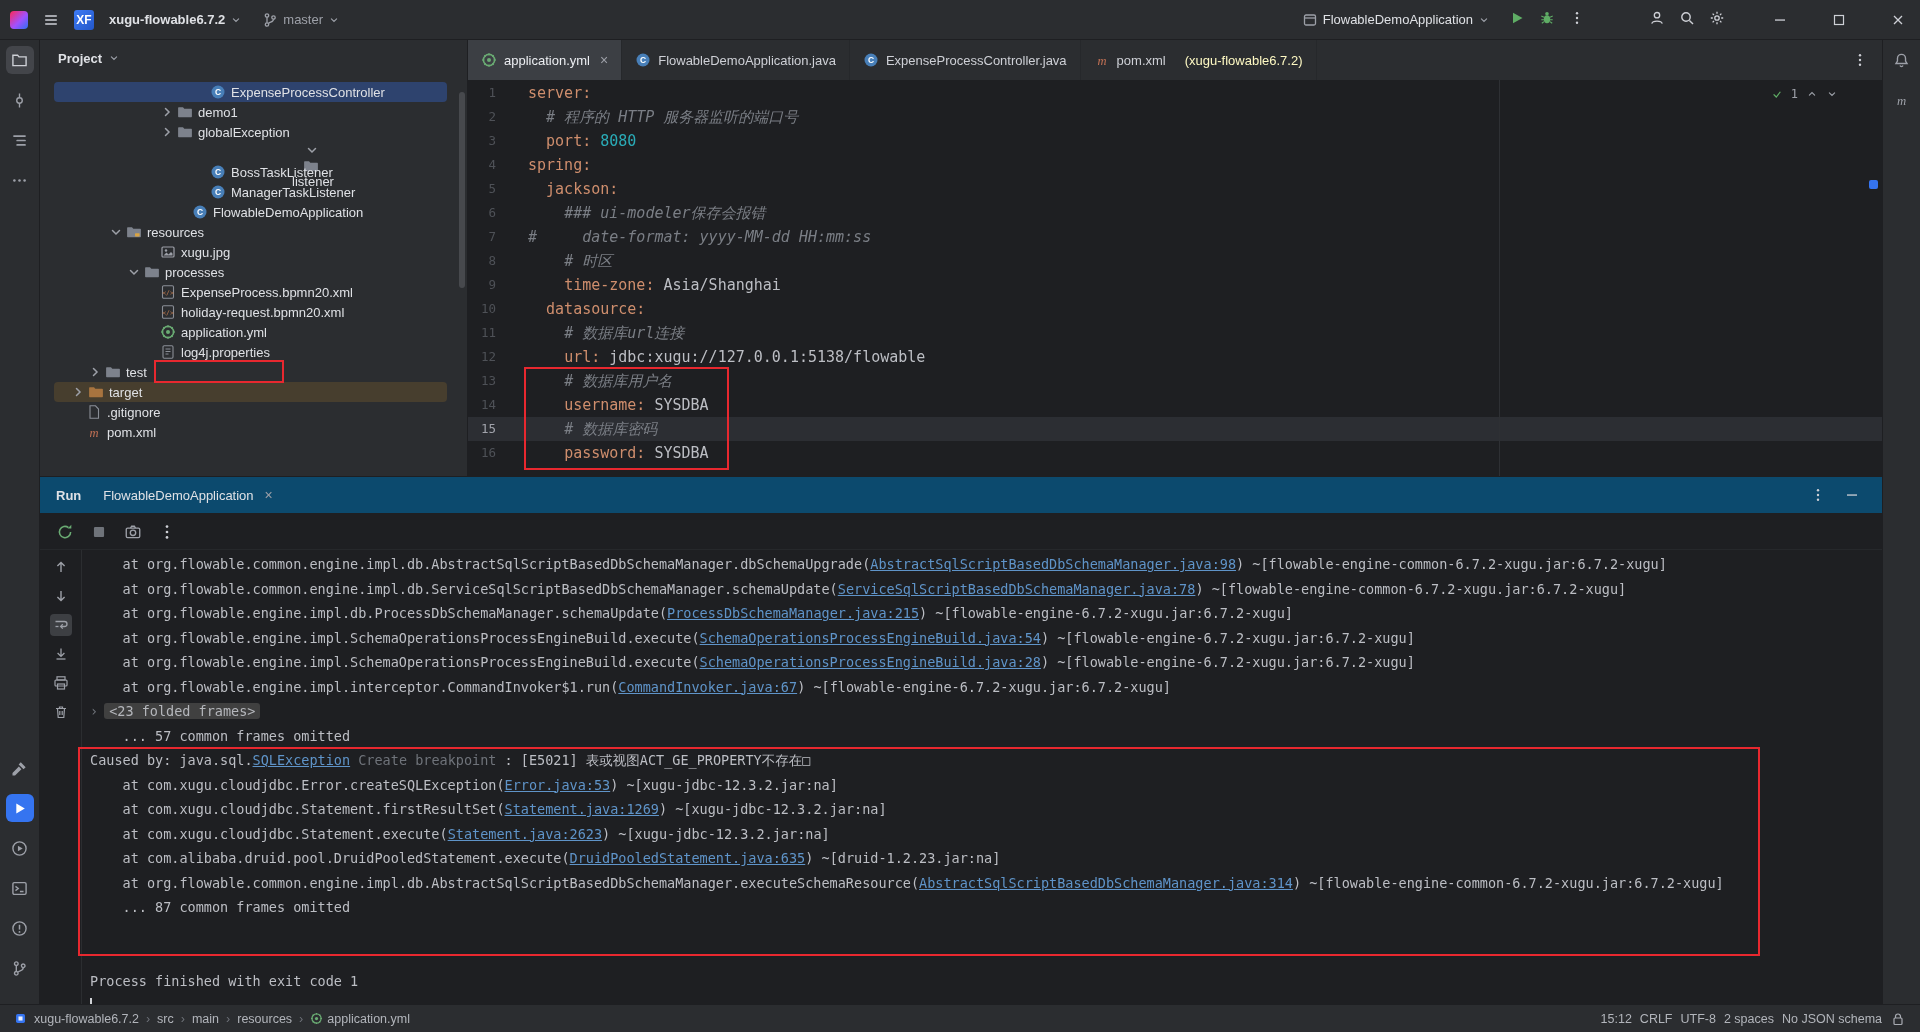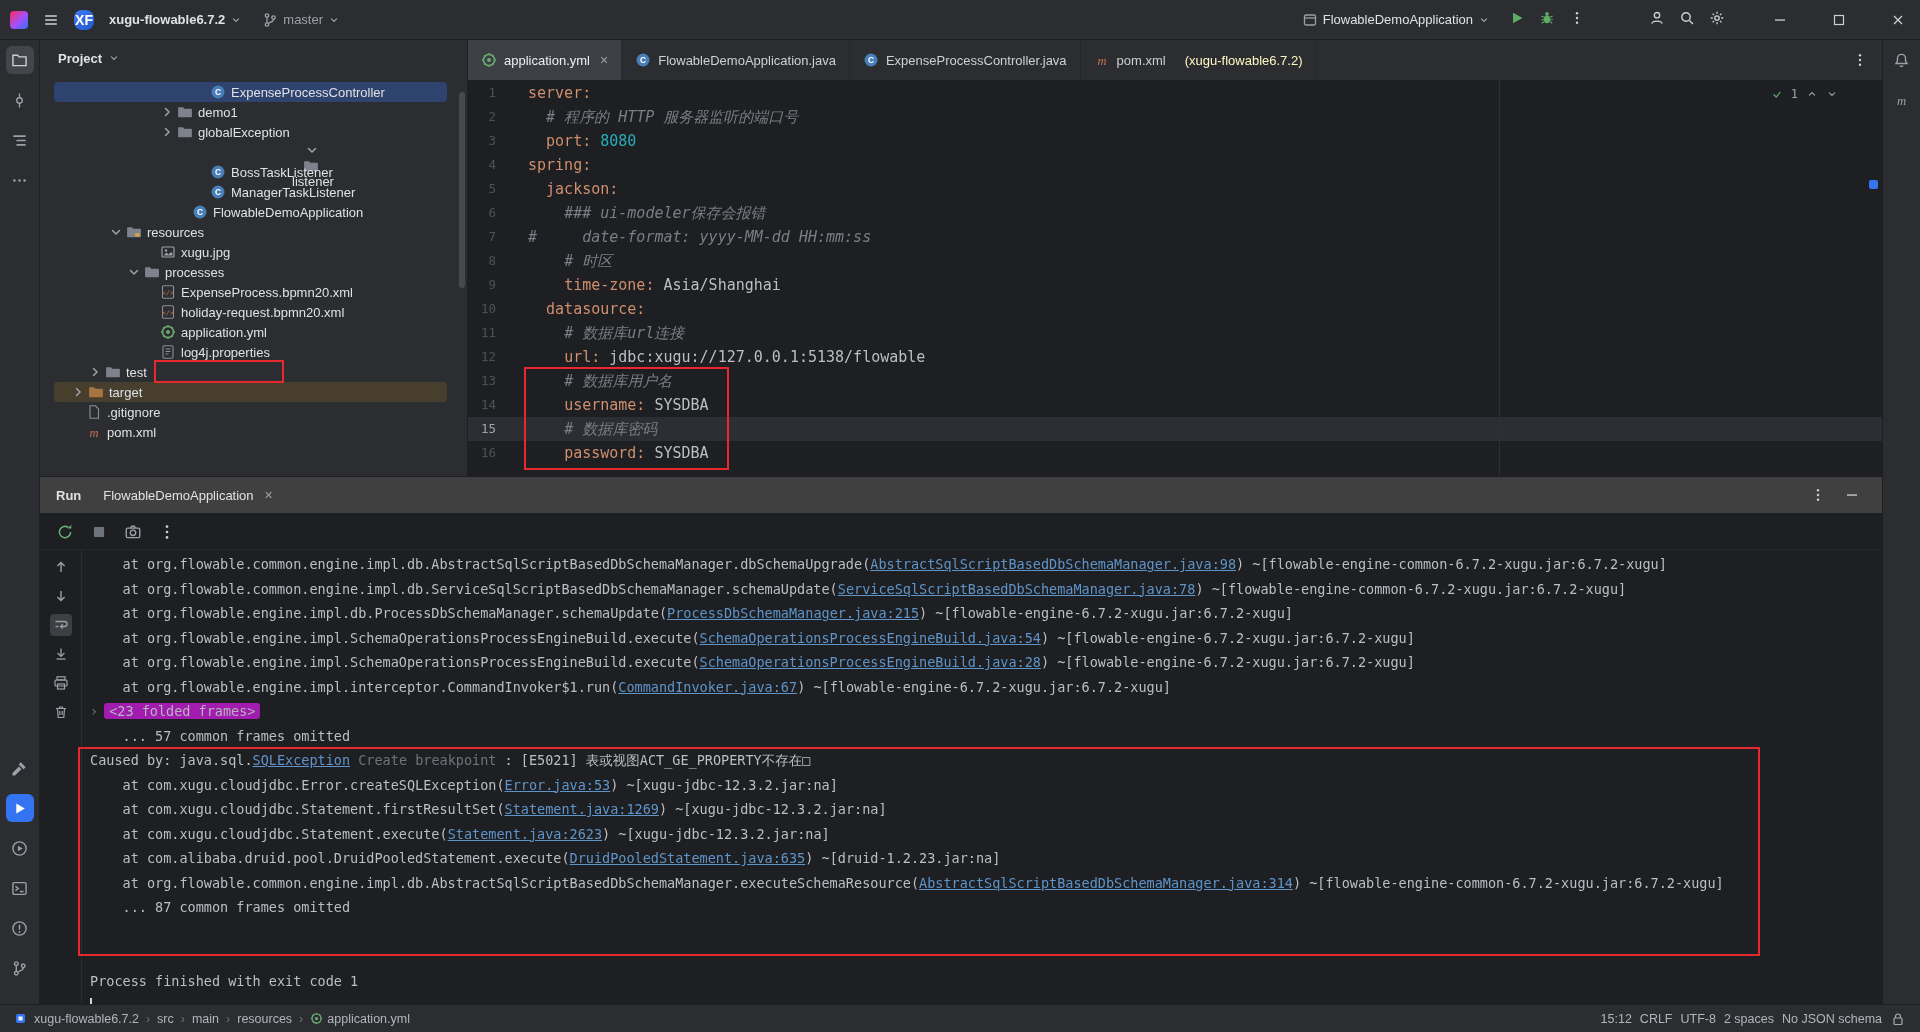--- a/index.html
+++ b/index.html
@@ -3,21 +3,21 @@
 <meta charset="utf-8">
 <style>
 *{box-sizing:border-box;margin:0;padding:0}
 body{background:#101012;font-family:"Liberation Sans",sans-serif}
 button{background:none;border:none;color:inherit;font:inherit;cursor:default}
 #app{position:relative;width:1920px;height:1032px;background:#2b2d30;color:#dfe1e5;font-size:13px;overflow:hidden}
 
 
 .titlebar{height:40px;display:flex;align-items:center;gap:10px;padding-left:10px;background:#2b2d30;border-bottom:1px solid #1e1f22}
 .logo{width:18px;height:18px;border-radius:4px;background:linear-gradient(135deg,#fe2857 0%,#a151ff 55%,#2e6ff2 100%);flex:none}
-.proj-badge{width:20px;height:20px;border-radius:8px;background:linear-gradient(135deg,#3d7bf5,#2357c9);color:#fff;font-size:14px;font-weight:bold;display:flex;align-items:center;justify-content:center;flex:none}
+.proj-badge{width:20px;height:20px;border-radius:3px;background:linear-gradient(135deg,#3d7bf5,#2357c9);color:#fff;font-size:12px;font-weight:bold;display:flex;align-items:center;justify-content:center;flex:none}
 .tb-item{display:flex;align-items:center;gap:5px;padding:3px 5px;border-radius:4px}
 .tb-name{font-weight:600}
 .dim{color:#9da0a8}
 .tb-right{margin-left:auto;display:flex;align-items:center;gap:14px}
 .gap-lg{width:36px}
 .gap-sm{width:4px}
 .win-btn{width:45px;height:40px;display:flex;align-items:center;justify-content:center}
 
 
 .ic{width:16px;height:16px;display:inline-flex;align-items:center;justify-content:center;flex:none;color:#9da0a8}
@@ -67,35 +67,35 @@
 .code{padding:1px 0 0 14px;font-size:15px;line-height:24px;white-space:pre;color:#bcbec4;position:relative}
 .code .k{color:#cf8e6d}
 .code .c{color:#7a7e85;font-style:italic}
 .code .n{color:#2aacb8}
 .code .v{color:#bcbec4}
 .inspect{position:absolute;top:7px;right:44px;display:flex;align-items:center;gap:8px;color:#9da0a8;font-size:12px}
 .mark-blue{position:absolute;right:4px;top:100px;width:9px;height:9px;border-radius:2px;background:#3574f0}
 
 
 .run-panel{flex:1;display:flex;flex-direction:column;min-height:0;background:#1e1f22;border-top:1px solid #1e1f22}
-.run-header{height:37px;flex:none;display:flex;align-items:center;gap:22px;padding:0 16px;background:#404040;border-bottom:1px solid #1e1f22}
+.run-header{height:37px;flex:none;display:flex;align-items:center;gap:22px;padding:0 16px;background:#0c4a6e;border-bottom:1px solid #1e1f22}
 .run-title{font-weight:600}
 .run-tab{display:flex;align-items:center;gap:8px}
 .rh-right{margin-left:auto;display:flex;align-items:center;gap:18px;padding-right:6px}
 .run-toolbar{height:36px;flex:none;display:flex;align-items:center;gap:16px;padding-left:16px;background:#1e1f22;border-bottom:1px solid #26282b}
 .run-toolbar .ic{width:18px;height:18px}
 .console-wrap{flex:1;display:flex;min-height:0}
 .console-gutter{width:42px;flex:none;display:flex;flex-direction:column;align-items:center;padding-top:6px;border-right:1px solid #2b2d30}
 .cg-btn{width:22px;height:22px;display:flex;align-items:center;justify-content:center;margin-bottom:7px;border-radius:4px}
 .cg-btn.active{background:#3d3f43}
 .console{flex:1;min-width:0;overflow:hidden;padding:2px 0 0 8px;font-family:"DejaVu Sans Mono",monospace;font-size:13.5px;line-height:24.5px;white-space:pre;color:#bcbec4}
 .console .lnk{color:#5f94c9;text-decoration:underline}
 .console .hint{color:#6f737a}
 .expander{color:#6f737a;margin-right:6px}
-.pill{background:#a21caf;border-radius:3px;padding:0 5px;color:#b4b6bb}
+.pill{background:#404040;border-radius:3px;padding:0 5px;color:#b4b6bb}
 .caret-bar{display:inline-block;width:2px;height:16px;background:#d0d2d6;vertical-align:middle}
 
 
 .statusbar{position:absolute;left:0;right:0;bottom:0;height:28px;background:#2b2d30;border-top:1px solid #1e1f22;display:flex;align-items:center;gap:7px;padding:0 14px;font-size:12.5px;color:#b2b5bb}
 .sep{color:#6f737a;margin:0 3px}
 .sb-right{margin-left:auto;display:flex;align-items:center;gap:8px}
 
 
 .anno{position:absolute;border:2px solid #e8282f;z-index:60;pointer-events:none}
 #anno-tree{left:154px;top:360px;width:130px;height:23px}

